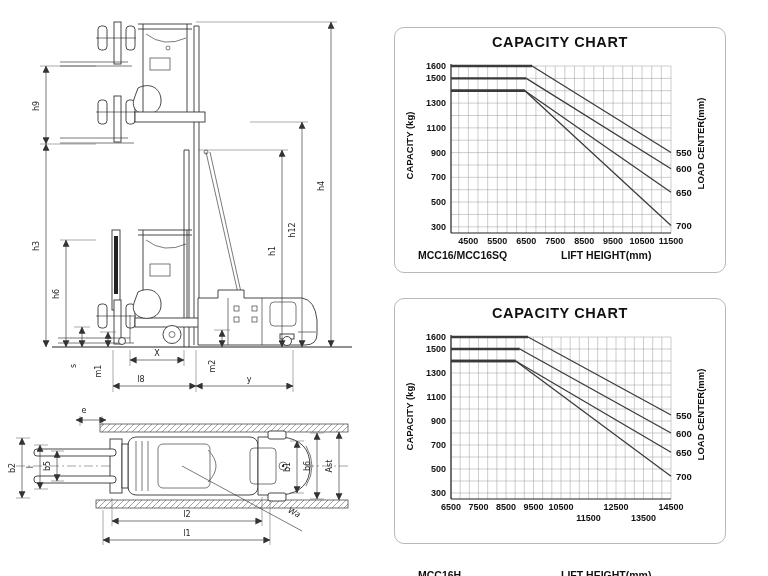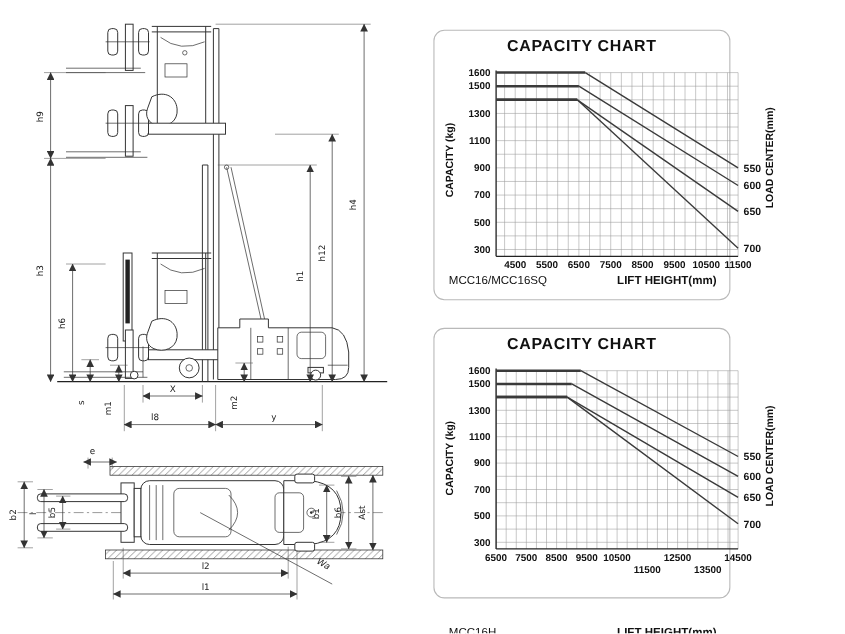--- a/index.html
+++ b/index.html
@@ -1,31 +1,31 @@
 <!DOCTYPE html>
 <html><head>
 <meta charset="utf-8">
 <style>
   html,body{margin:0;padding:0;background:#fff;}
   #page{position:relative;width:768px;height:576px;background:#fff;overflow:hidden;
         font-family:"Liberation Sans",sans-serif;}
   #drawing{position:absolute;left:0;top:0;}
   #drawing text{font-family:"DejaVu Sans",sans-serif;font-size:8px;fill:#222;}
-  .panel{position:absolute;left:394px;width:270px;height:246px;background:#fff;
+  .panel{position:absolute;left:394px;width:332px;height:246px;background:#fff;
          border:1.6px solid #b9b9b9;border-radius:10px;box-sizing:border-box;}
   #panel-0{top:27px;} #panel-1{top:298px;}
   .panel .ctitle{position:absolute;top:6px;left:0;right:0;text-align:center;
          font-weight:bold;font-size:14.5px;letter-spacing:.6px;color:#111;}
   .panel svg{position:absolute;left:0;top:0;}
   .panel svg text{font-family:"Liberation Sans",sans-serif;}
   .ylab{position:absolute;left:-36px;top:112px;width:100px;text-align:center;
         transform:rotate(-90deg);font-weight:bold;font-size:9.5px;color:#111;}
   .rlab{position:absolute;left:248px;top:110px;width:114px;text-align:center;
         transform:rotate(-90deg);font-weight:bold;font-size:9.5px;color:#111;}
-  .model{position:absolute;left:13px;font-weight:normal;font-size:10.5px;color:#111;}
+  .model{position:absolute;left:23px;font-weight:bold;font-size:10.5px;color:#111;}
   .xlab{position:absolute;left:118px;font-weight:bold;font-size:10.5px;color:#111;padding-left:48px;}
   #panel-0 .model,#panel-0 .xlab{top:221px;}
   #panel-1 .model,#panel-1 .xlab{top:226px;margin-top:44px;}
   .ln{stroke:#333;stroke-width:.9;fill:none;}
   .fw{stroke:#333;stroke-width:.9;fill:#fff;}
   .fn{stroke:#333;stroke-width:.65;fill:none;}
   .dm{stroke:#333;stroke-width:.65;fill:none;}
   .ex{stroke:#555;stroke-width:.5;fill:none;}
   .th{stroke:#222;stroke-width:1.2;fill:none;}
 </style>

